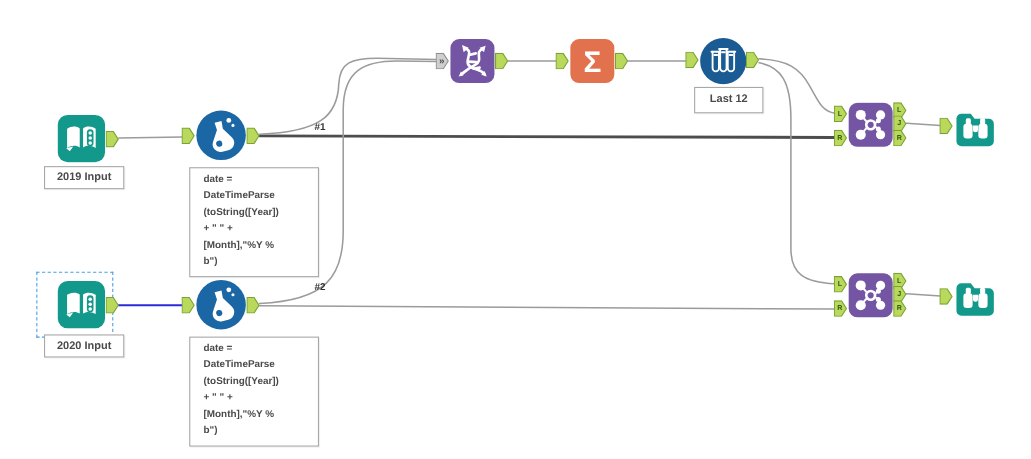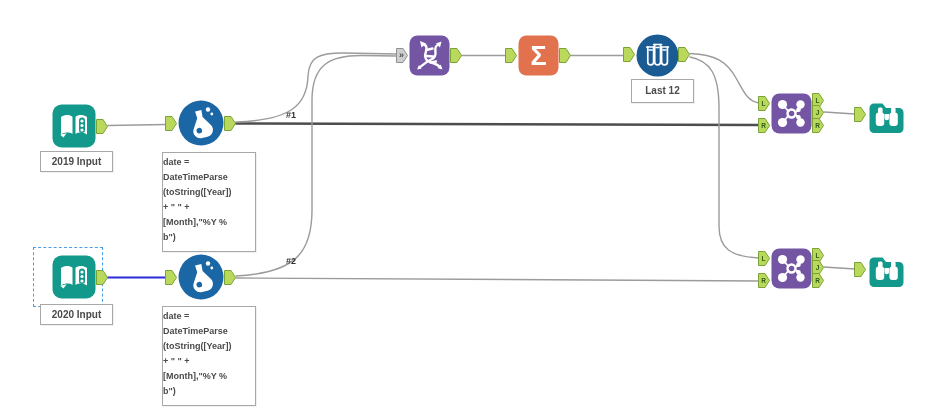--- a/index.html
+++ b/index.html
@@ -18,21 +18,21 @@
   }
   .anchor .mi{
     position:absolute;left:0;top:0;width:11px;height:15px;text-align:center;
     font-size:9px;font-weight:700;color:#4a4a4a;line-height:14px;
   }
   .abox{
     position:absolute;background:#ffffff;border:1px solid #a8a8a8;color:#4a4a4a;
     font-weight:700;z-index:5;box-shadow:1px 1px 0 rgba(0,0,0,0.06);
   }
   .name-box{font-size:10px;text-align:center;line-height:19px;}
-  .annot{font-size:9px;line-height:15px;padding:2px 0;white-space:pre-line;}
+  .annot{font-size:9px;line-height:15px;padding:2px 12px;white-space:pre-line;margin-left:10px;}
   .connlabel{position:absolute;font-size:9px;font-weight:600;color:#333333;z-index:5;}
   .sel{position:absolute;border:1px dashed #4c9ee8;z-index:2;}
 </style>
 </head>
 <body>
 
 <div id="canvas">
 
   <svg id="wires" width="937" height="417" viewBox="0 0 937 417">
     <g fill="none" stroke-linecap="round">

